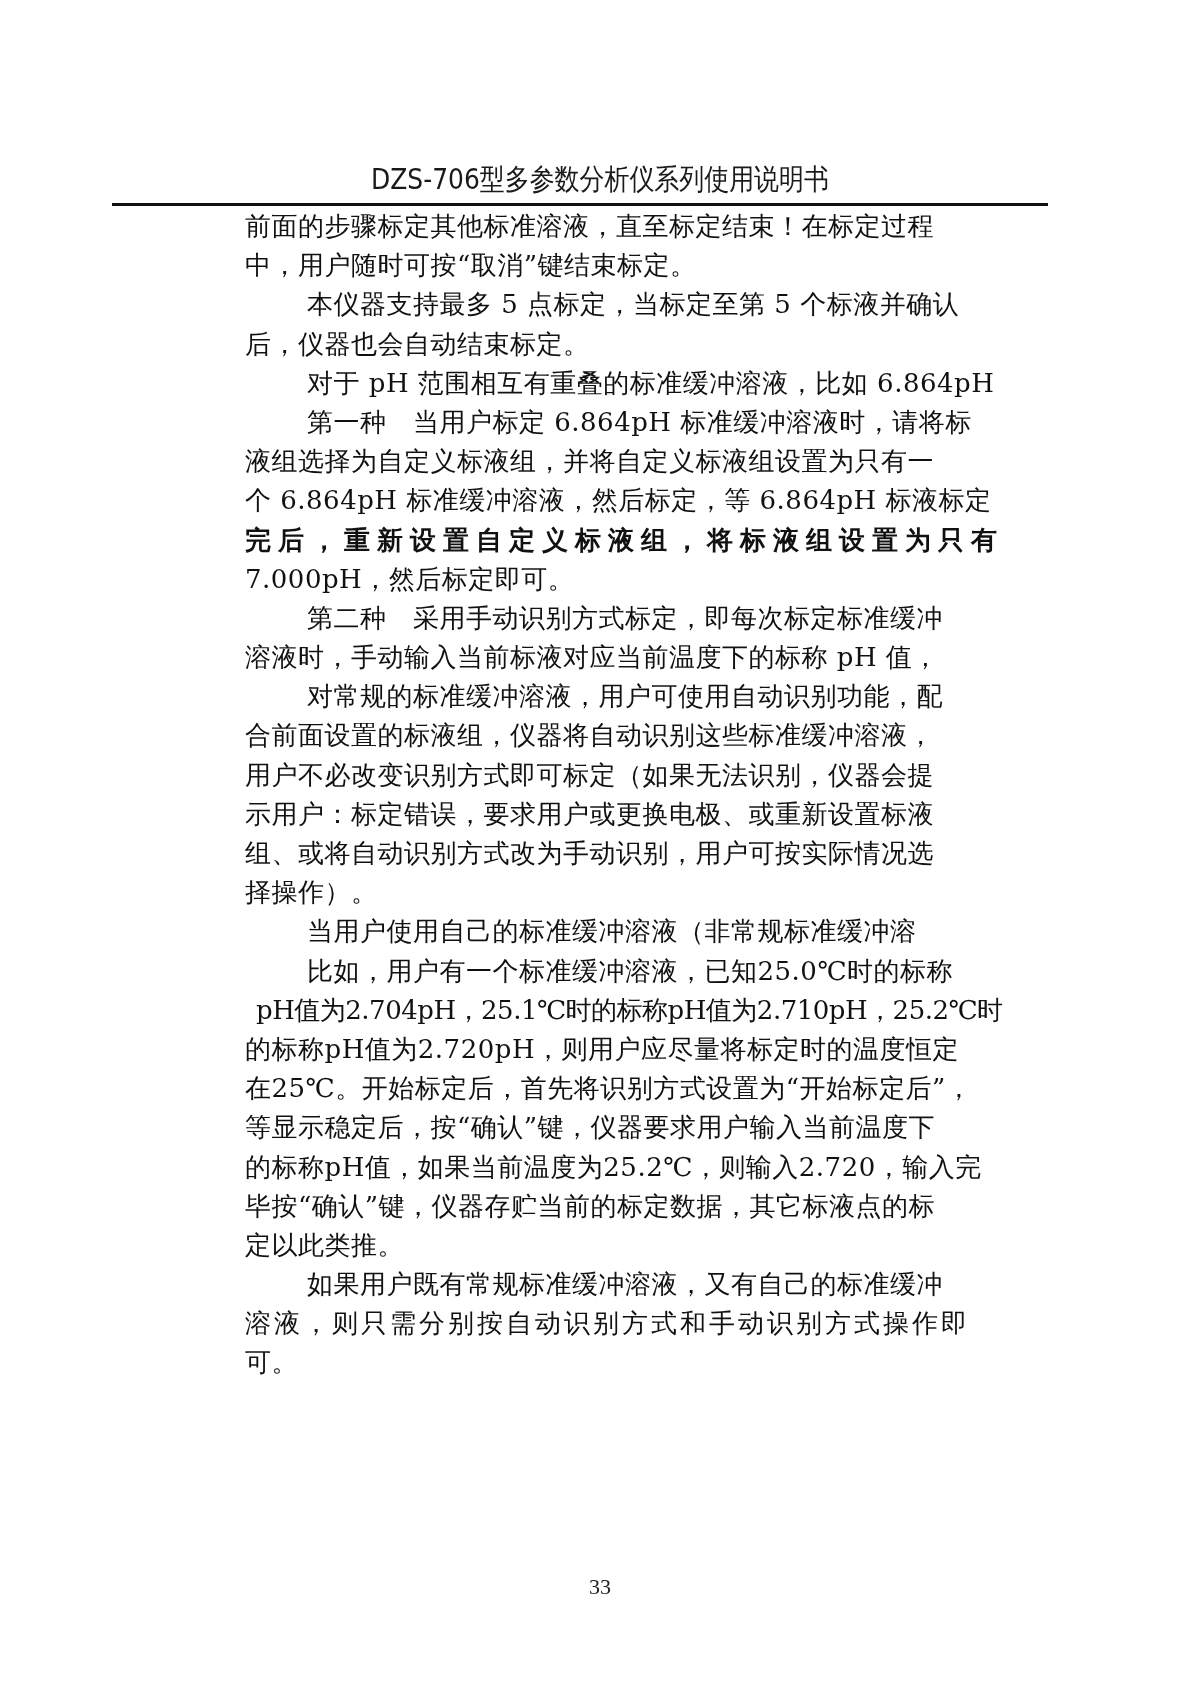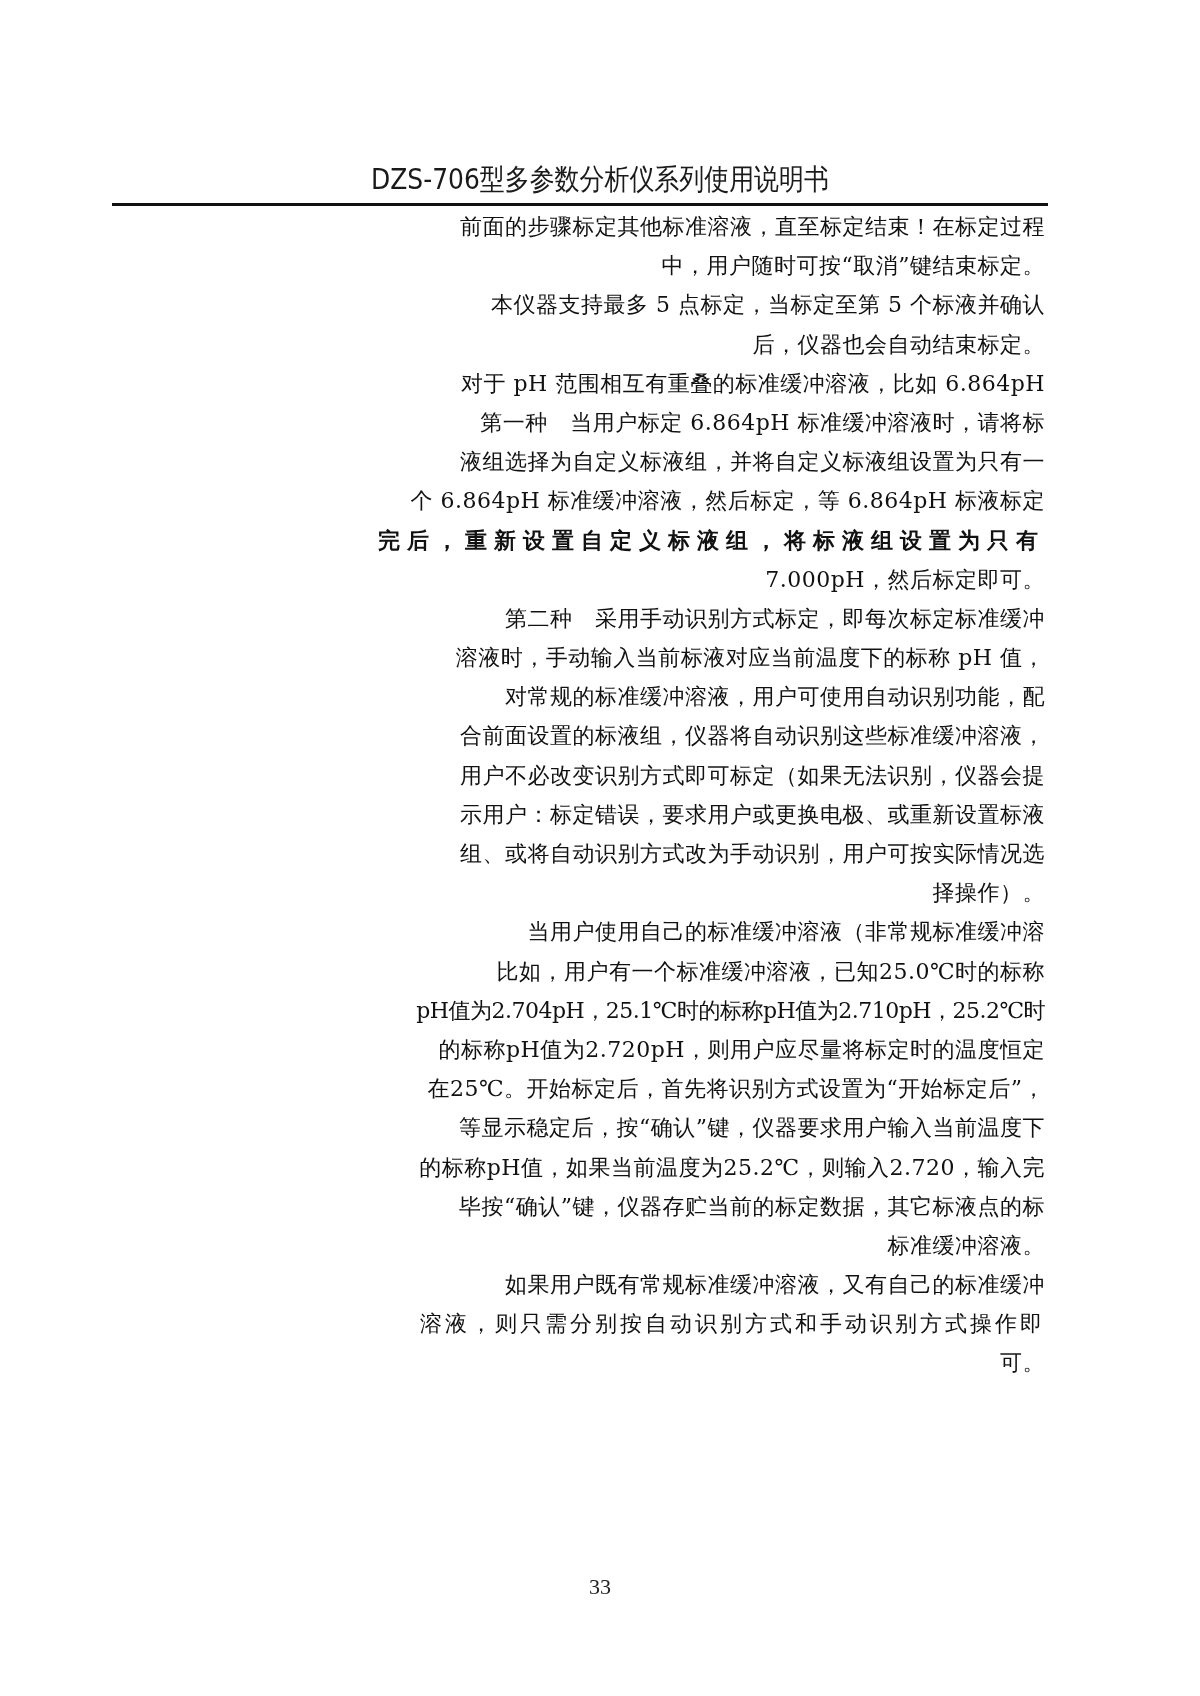--- a/index.html
+++ b/index.html
@@ -4,22 +4,22 @@
 <style>
   html, body { margin: 0; padding: 0; background: #ffffff; }
   body { width: 1200px; height: 1696px; position: relative; overflow: hidden;
          font-family: "DejaVu Serif", "Liberation Serif", serif; color: #111111; }
   .header-title { position: absolute; left: 0; width: 1200px; top: 160px; text-align: center;
          font-size: 29px; letter-spacing: 0px; color: #1a1a1a;
          font-family: "DejaVu Sans", "Liberation Sans", sans-serif; transform: scaleX(0.86); }
   .header-rule { position: absolute; left: 112px; width: 936px; top: 203px; height: 3px;
          background: #111111; }
   .body-text { position: absolute; left: 245px; top: 207px; width: 800px; }
-  .line { height: 39.2px; line-height: 39.2px; font-size: 22px; white-space: nowrap;
-          letter-spacing: 0.5px; text-align: right; }
+  .line { height: 39.2px; line-height: 39.2px; font-size: 26px; white-space: nowrap;
+          letter-spacing: 0.5px; }
   .indent { padding-left: 62px; }
   .page-number { position: absolute; left: 0; width: 1200px; top: 1550px; text-align: center;
          font-size: 22px; color: #222222; font-family: "Liberation Serif", serif; margin-top: 24px; }
 </style>
 </head>
 <body>
 
 <div class="header-title">DZS-706型多参数分析仪系列使用说明书</div>
 <div class="header-rule"></div>
 
@@ -37,25 +37,25 @@
   <div class="line indent">第二种　采用手动识别方式标定，即每次标定标准缓冲</div>
   <div class="line">溶液时，手动输入当前标液对应当前温度下的标称 pH 值，</div>
   <div class="line indent">对常规的标准缓冲溶液，用户可使用自动识别功能，配</div>
   <div class="line">合前面设置的标液组，仪器将自动识别这些标准缓冲溶液，</div>
   <div class="line">用户不必改变识别方式即可标定（如果无法识别，仪器会提</div>
   <div class="line">示用户：标定错误，要求用户或更换电极、或重新设置标液</div>
   <div class="line">组、或将自动识别方式改为手动识别，用户可按实际情况选</div>
   <div class="line">择操作）。</div>
   <div class="line indent">当用户使用自己的标准缓冲溶液（非常规标准缓冲溶</div>
   <div class="line indent">比如，用户有一个标准缓冲溶液，已知25.0℃时的标称</div>
-  <div class="line" style="letter-spacing:-0.5px;">pH值为2.704pH，25.1℃时的标称pH值为2.710pH，25.2℃时</div>
+  <div class="line" style="letter-spacing:-0.5px;margin-left:11px;">pH值为2.704pH，25.1℃时的标称pH值为2.710pH，25.2℃时</div>
   <div class="line">的标称pH值为2.720pH，则用户应尽量将标定时的温度恒定</div>
   <div class="line">在25℃。开始标定后，首先将识别方式设置为“开始标定后”，</div>
   <div class="line">等显示稳定后，按“确认”键，仪器要求用户输入当前温度下</div>
   <div class="line">的标称pH值，如果当前温度为25.2℃，则输入2.720，输入完</div>
   <div class="line">毕按“确认”键，仪器存贮当前的标定数据，其它标液点的标</div>
-  <div class="line">标准缓冲溶液。</div>
+  <div class="line">定以此类推。</div>
   <div class="line indent">如果用户既有常规标准缓冲溶液，又有自己的标准缓冲</div>
   <div class="line" style="letter-spacing:3px;">溶液，则只需分别按自动识别方式和手动识别方式操作即</div>
   <div class="line">可。</div>
 </div>
 
 <div class="page-number">33</div>
 
 </body></html>

